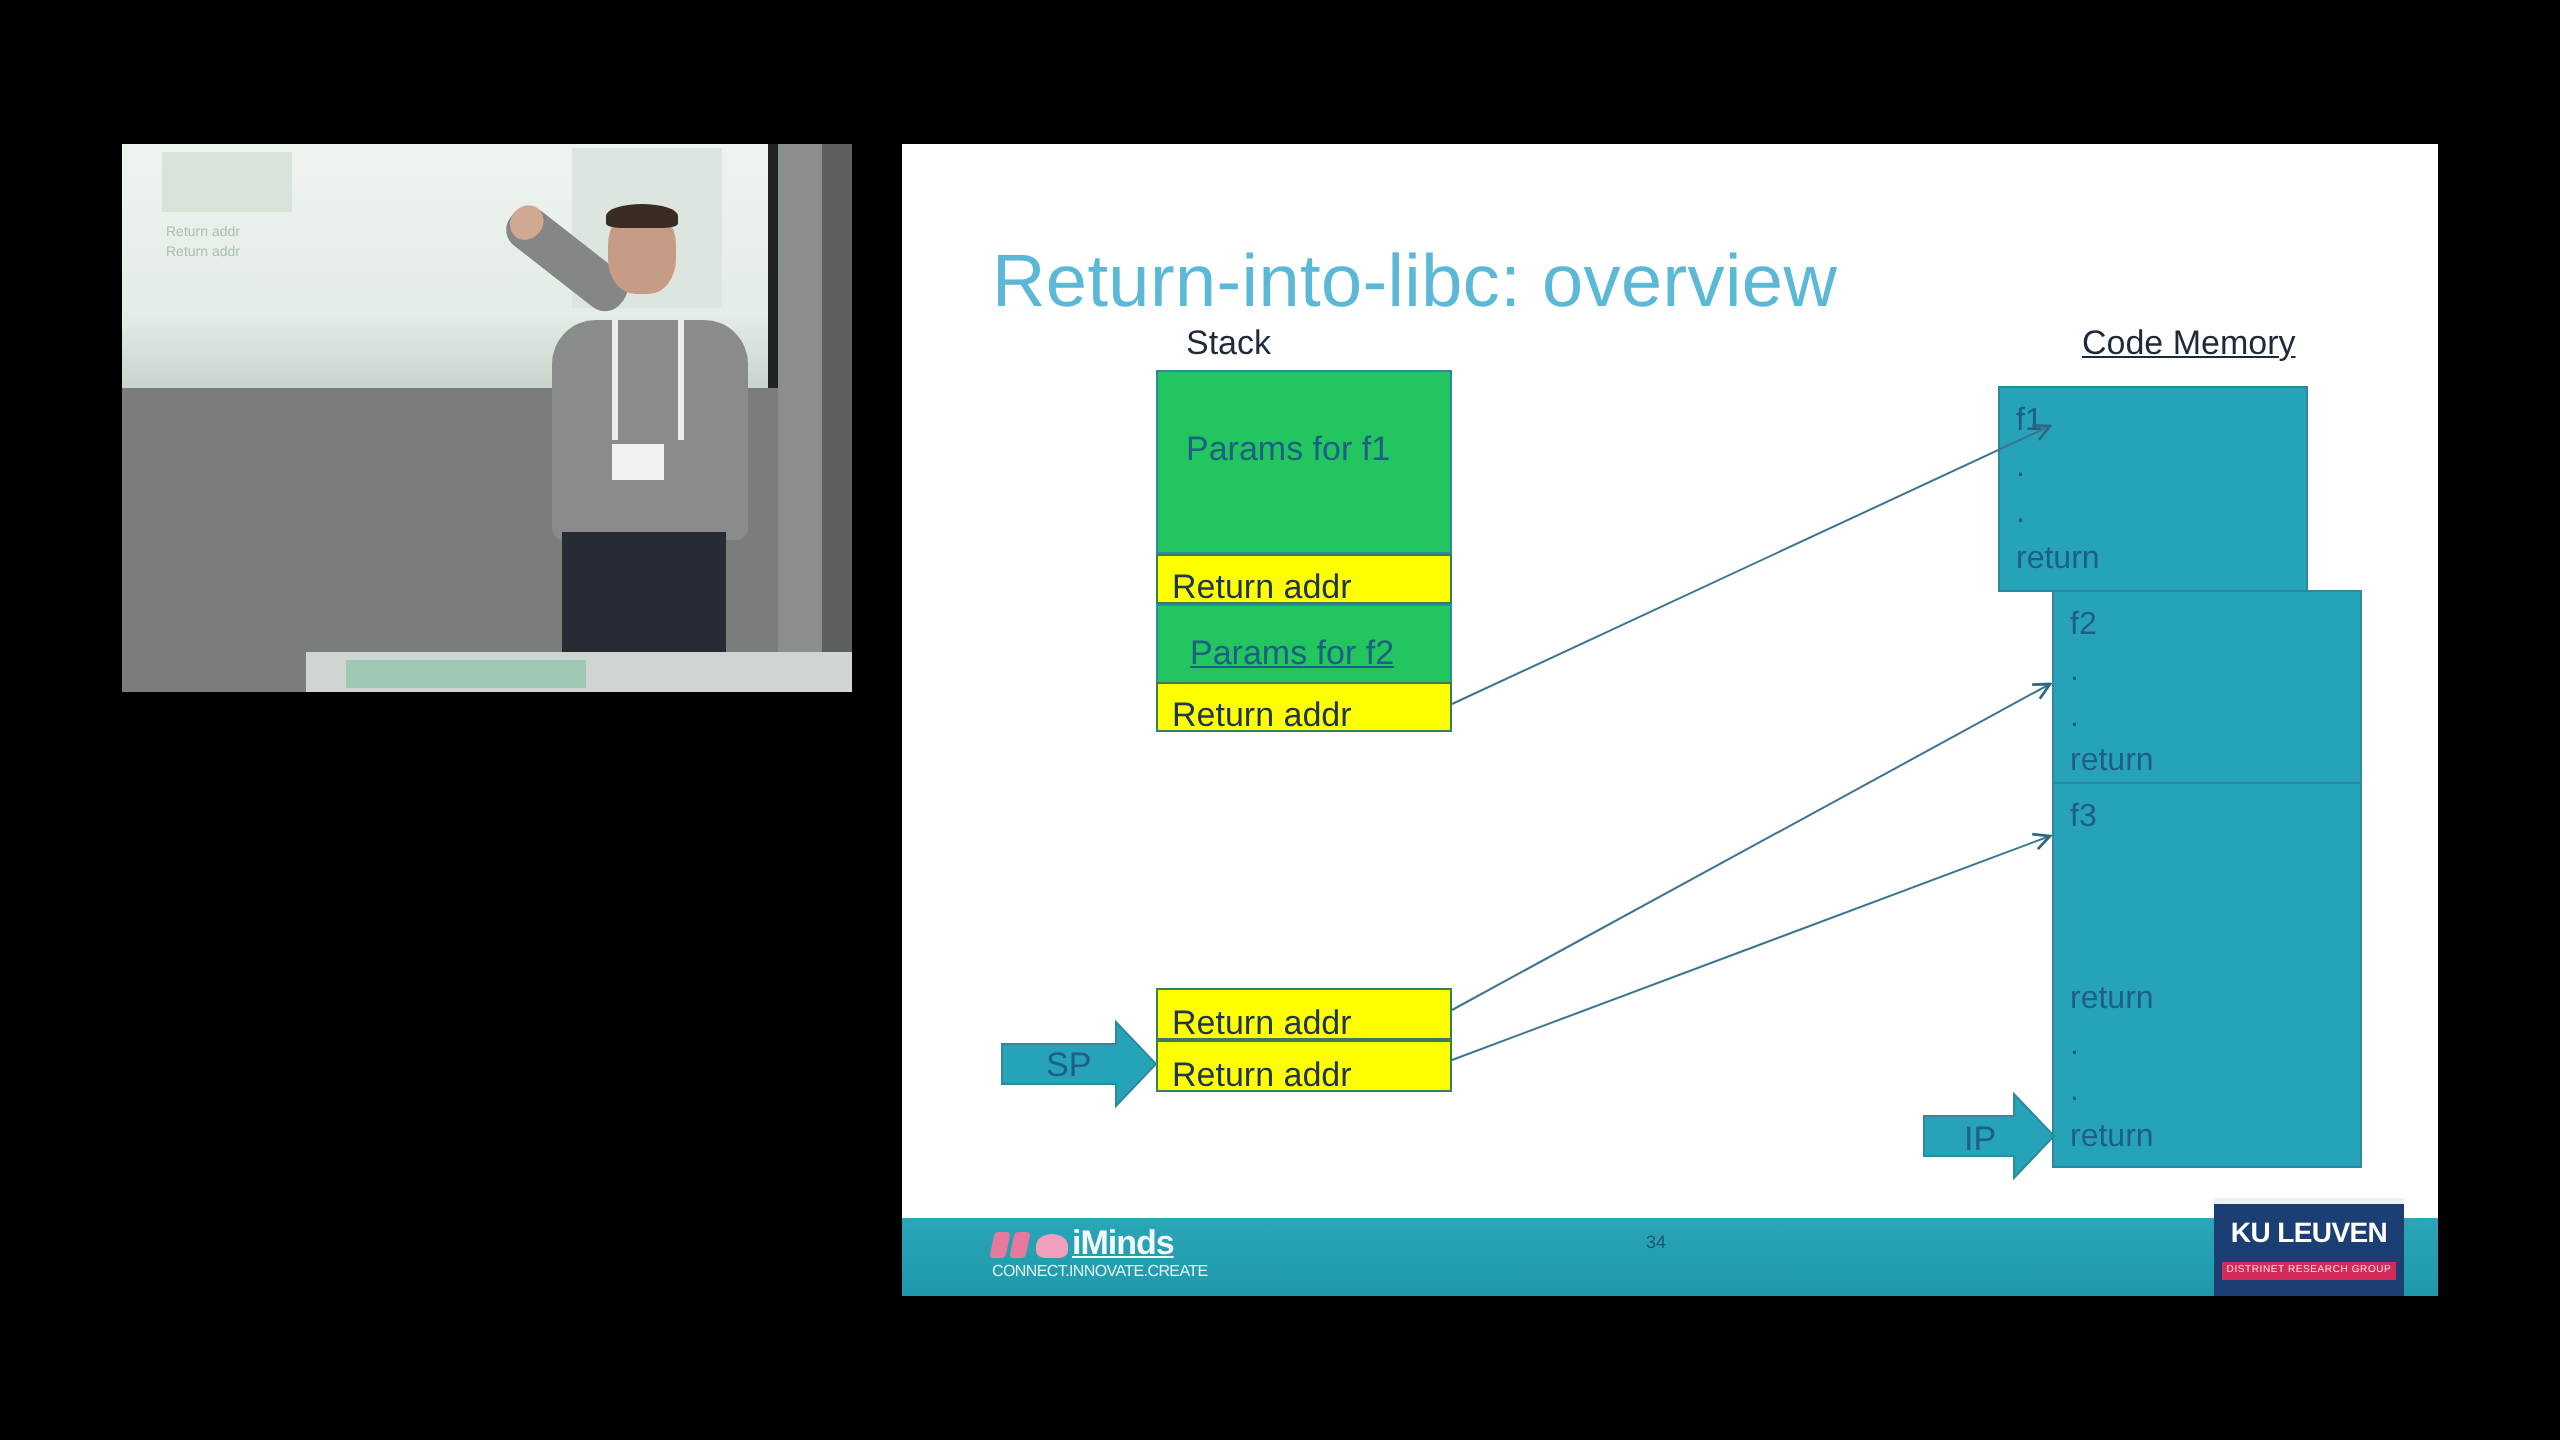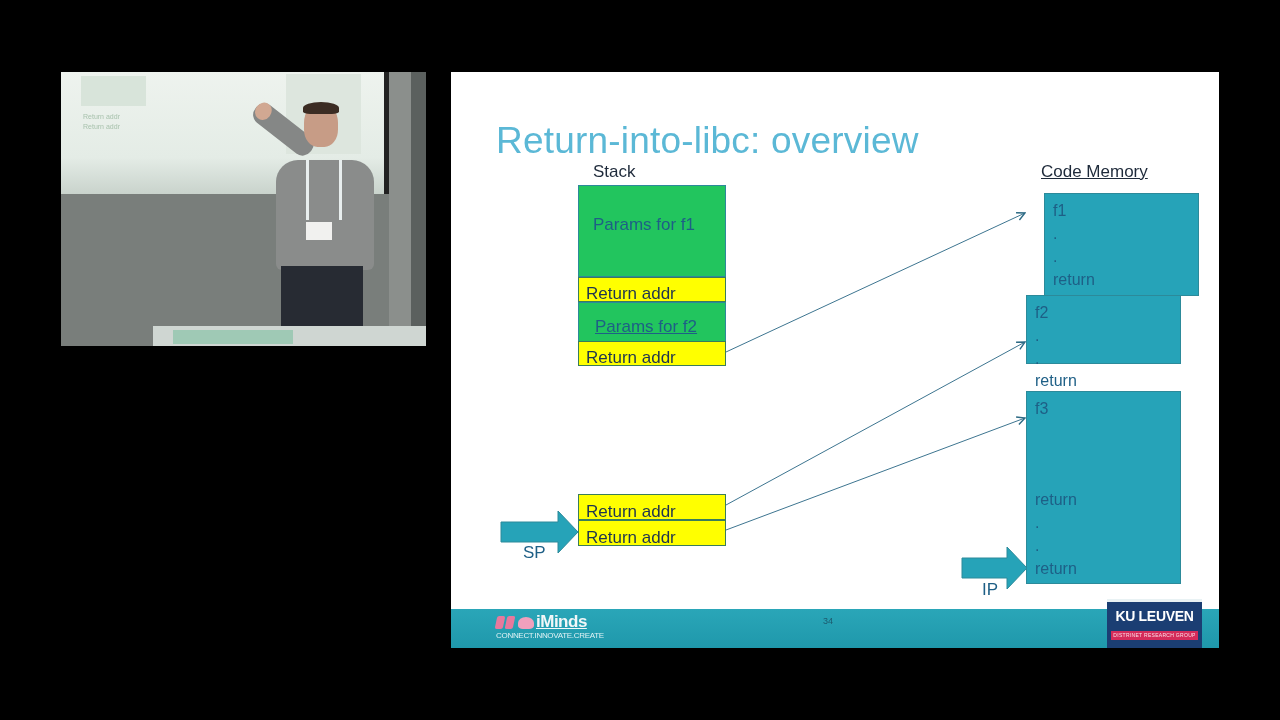--- a/index.html
+++ b/index.html
@@ -48,21 +48,21 @@
 
     .block { position:absolute; background:#22c55e; border:1px solid #2c8a9a; box-sizing:border-box; }
     .block-text { position:absolute; font-size:17px; color:#1e5f86; white-space:nowrap; }
     .yellow { position:absolute; background:#ffff00; border:1px solid #3a7d5a; box-sizing:border-box; }
     .yellow span { position:absolute; left:7px; bottom:-3px; font-size:17px; color:#1f3550; white-space:nowrap; }
 
     .cm-block { position:absolute; background:#26a3b8; border:1px solid #2c8a9a; box-sizing:border-box; }
     .cm-text { position:absolute; left:8px; font-size:16px; color:#1e5f86; white-space:nowrap; }
 
     .ptr { position:absolute; }
-    .ptr-label { position:absolute; font-size:17px; color:#1e5f86;margin-top:20px; }
+    .ptr-label { position:absolute; font-size:17px; color:#1e5f86; }
 
     .footer {
       position:absolute; left:0; top:537px; width:768px; height:39px;
       background:linear-gradient(180deg,#2aa6b8 0%,#1f98ab 100%);
     }
     .page-num { position:absolute; left:372px; top:7px; font-size:9px; color:#1c5a6e; }
     .iminds { position:absolute; left:45px; top:5px; width:90px; height:30px; }
     .iminds .mark { position:absolute; left:0; top:2px; width:38px; height:13px; }
     .iminds .mark i { position:absolute; top:0; width:8px; height:13px; background:#e8799d; border-radius:2px; transform:skewX(-12deg); }
     .iminds .mark b { position:absolute; left:22px; top:1px; width:16px; height:12px; background:#f0a0bd; border-radius:50% 50% 30% 30%; }
@@ -128,27 +128,27 @@
     <span>Return addr</span>
   </div>
 
   <svg class="ptr" style="left:49px; top:438px;" width="80" height="44">
     <polygon points="1,12 58,12 58,1 78,22 58,43 58,32 1,32" fill="#26a3b8" stroke="#2c8a9a" stroke-width="1"></polygon>
   </svg>
   <div class="ptr-label" style="left:72px; top:451px;">SP</div>
 
   <div class="col-label" style="left:590px; top:90px;text-decoration:underline;">Code Memory</div>
 
-  <div class="cm-block" style="left:593px; top:121px; width:155px; height:103px;">
+  <div class="cm-block" style="left:548px; top:121px; width:155px; height:103px;">
     <div class="cm-text" style="top:8px;">f1</div>
     <div class="cm-text" style="top:31px;">.</div>
     <div class="cm-text" style="top:54px;">.</div>
     <div class="cm-text" style="top:77px;">return</div>
   </div>
-  <div class="cm-block" style="left:575px; top:223px; width:155px; height:69px;">
+  <div class="cm-block" style="left:575px; top:223px; width:155px; height:97px;">
     <div class="cm-text" style="top:8px;">f2</div>
     <div class="cm-text" style="top:31px;">.</div>
     <div class="cm-text" style="top:54px;">.</div>
     <div class="cm-text" style="top:76px;">return</div>
   </div>
   <div class="cm-block" style="left:575px; top:319px; width:155px; height:193px;">
     <div class="cm-text" style="top:8px;">f3</div>
     <div class="cm-text" style="top:99px;">return</div>
     <div class="cm-text" style="top:122px;">.</div>
     <div class="cm-text" style="top:145px;">.</div>

